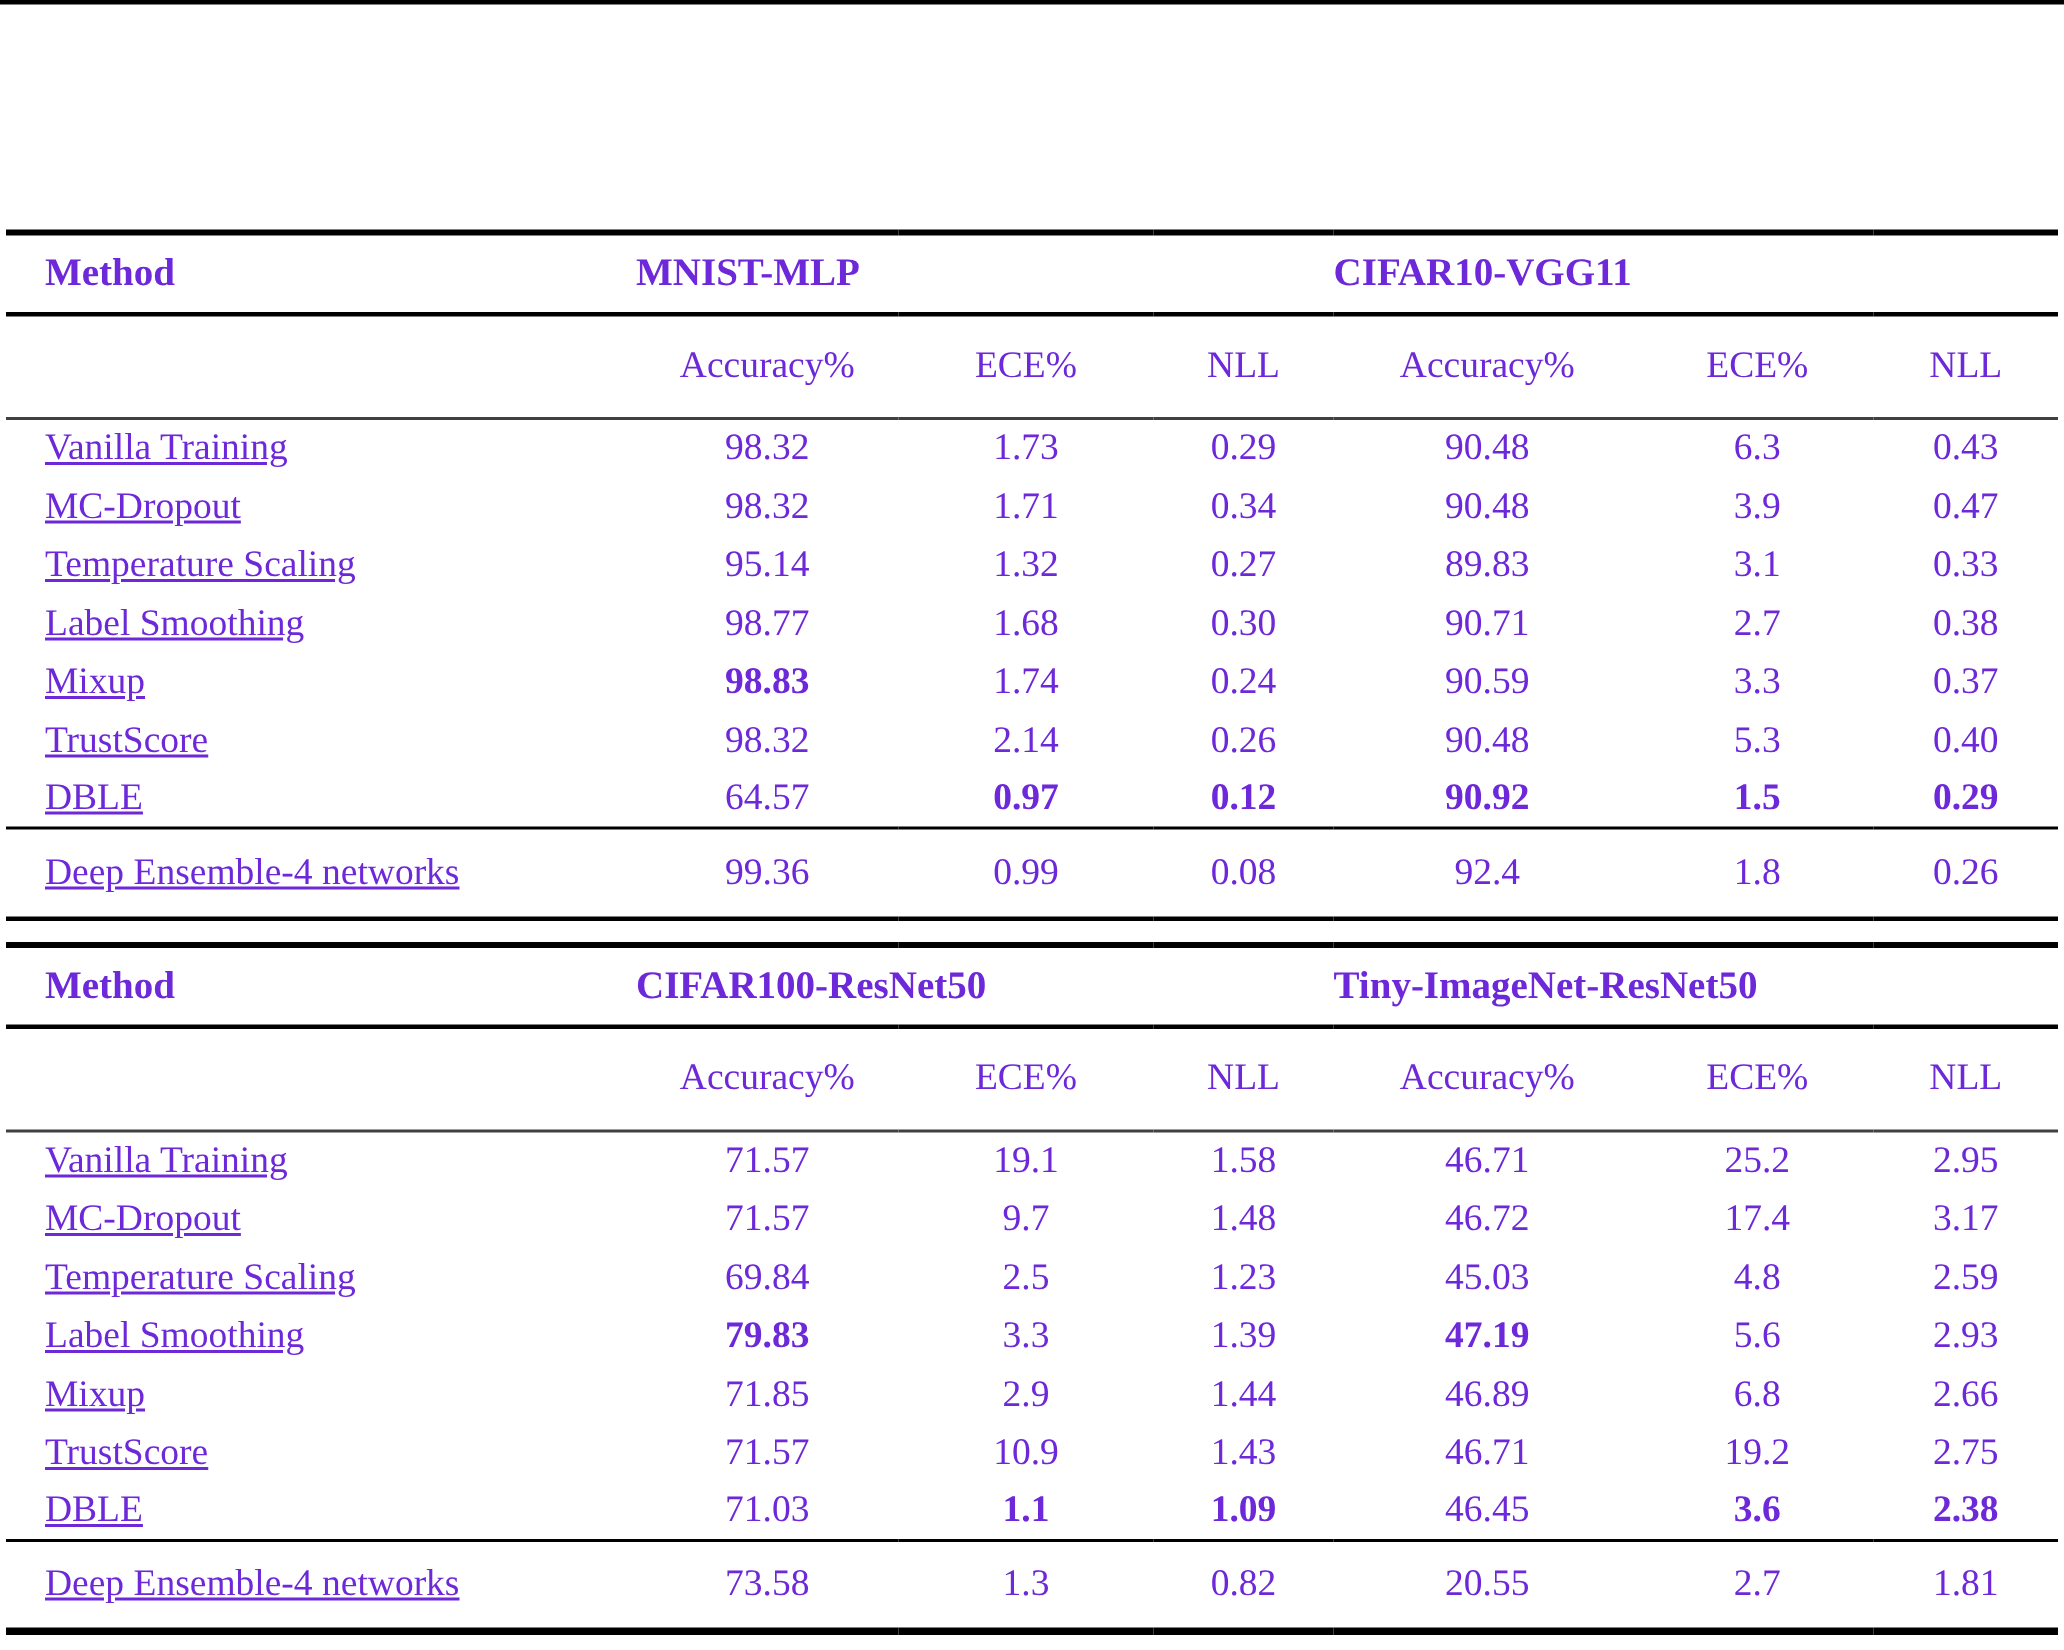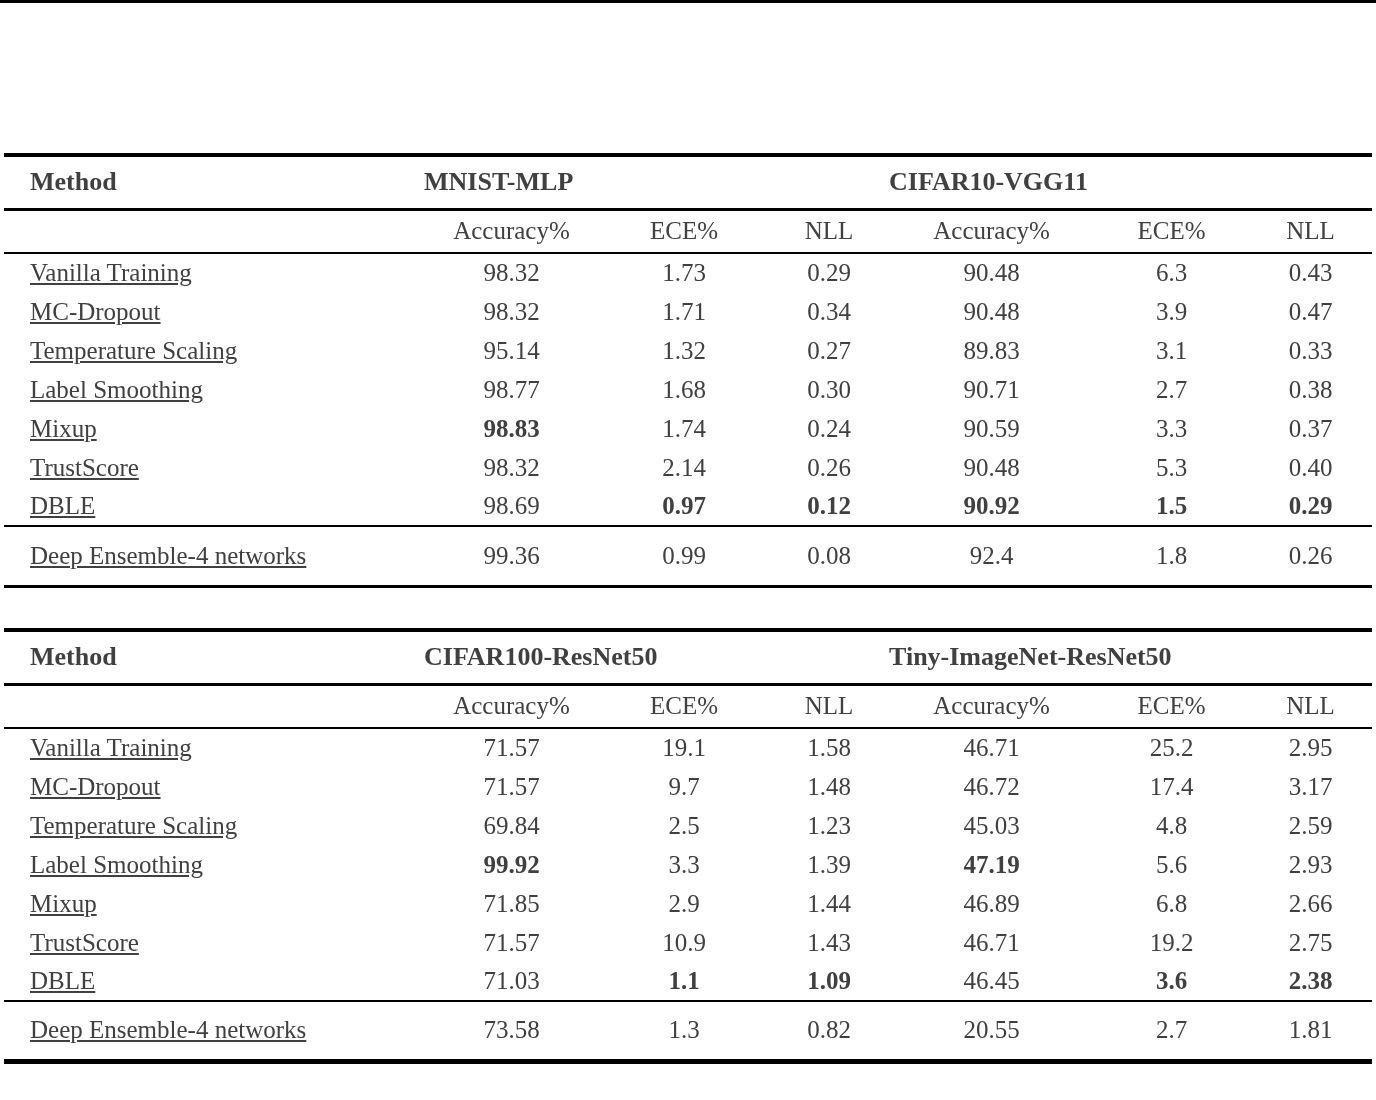--- a/index.html
+++ b/index.html
@@ -24,41 +24,41 @@
     height: 3px;
     background: #000000;
   }
   table.results {
     position: absolute;
     left: 4px;
     width: 1368px;
     border-collapse: collapse;
     table-layout: fixed;
     font-size: 25px;
-    color: #404040;
+    color: #6d28d9;
   }
   #table-top { top: 153px; border-bottom: 3px solid #000; }
   #table-bottom { top: 628px; border-bottom: 5px solid #000; }
 
   col.c-method { width: 420px; }
   col.c-acc1   { width: 175px; }
   col.c-ece1   { width: 170px; }
   col.c-nll1   { width: 120px; }
   col.c-acc2   { width: 205px; }
   col.c-ece2   { width: 155px; }
   col.c-nll2   { width: 123px; }
 
   tr.group-row {
     border-top: 4px solid #000;
     border-bottom: 3px solid #000;
     height: 54px;
   }
   tr.sub-row {
-    border-bottom: 2px solid #000000;
-    height: 44px;
+    border-bottom: 2px solid #404040;
+    height: 70px;
   }
   tbody.main-rows tr { height: 39px; }
   tbody.ensemble-rows { border-top: 2px solid #000; }
   tbody.ensemble-rows tr { height: 60px; }
 
   td { padding: 0; vertical-align: middle; }
   .method-head {
     text-align: left;
     padding-left: 26px;
     font-weight: bold;
@@ -160,21 +160,21 @@
           <td class="method-cell">TrustScore</td>
           <td class="value-cell">98.32</td>
           <td class="value-cell">2.14</td>
           <td class="value-cell">0.26</td>
           <td class="value-cell">90.48</td>
           <td class="value-cell">5.3</td>
           <td class="value-cell">0.40</td>
         </tr>
         <tr>
           <td class="method-cell">DBLE</td>
-          <td class="value-cell">98.69</td>
+          <td class="value-cell">64.57</td>
           <td class="value-cell best">0.97</td>
           <td class="value-cell best">0.12</td>
           <td class="value-cell best">90.92</td>
           <td class="value-cell best">1.5</td>
           <td class="value-cell best">0.29</td>
         </tr>
       </tbody>
     <tbody class="ensemble-rows">
         <tr>
           <td class="method-cell">Deep Ensemble-4 networks</td>
@@ -237,21 +237,21 @@
           <td class="method-cell">Temperature Scaling</td>
           <td class="value-cell">69.84</td>
           <td class="value-cell">2.5</td>
           <td class="value-cell">1.23</td>
           <td class="value-cell">45.03</td>
           <td class="value-cell">4.8</td>
           <td class="value-cell">2.59</td>
         </tr>
         <tr>
           <td class="method-cell">Label Smoothing</td>
-          <td class="value-cell best">99.92</td>
+          <td class="value-cell best">79.83</td>
           <td class="value-cell">3.3</td>
           <td class="value-cell">1.39</td>
           <td class="value-cell best">47.19</td>
           <td class="value-cell">5.6</td>
           <td class="value-cell">2.93</td>
         </tr>
         <tr>
           <td class="method-cell">Mixup</td>
           <td class="value-cell">71.85</td>
           <td class="value-cell">2.9</td>

